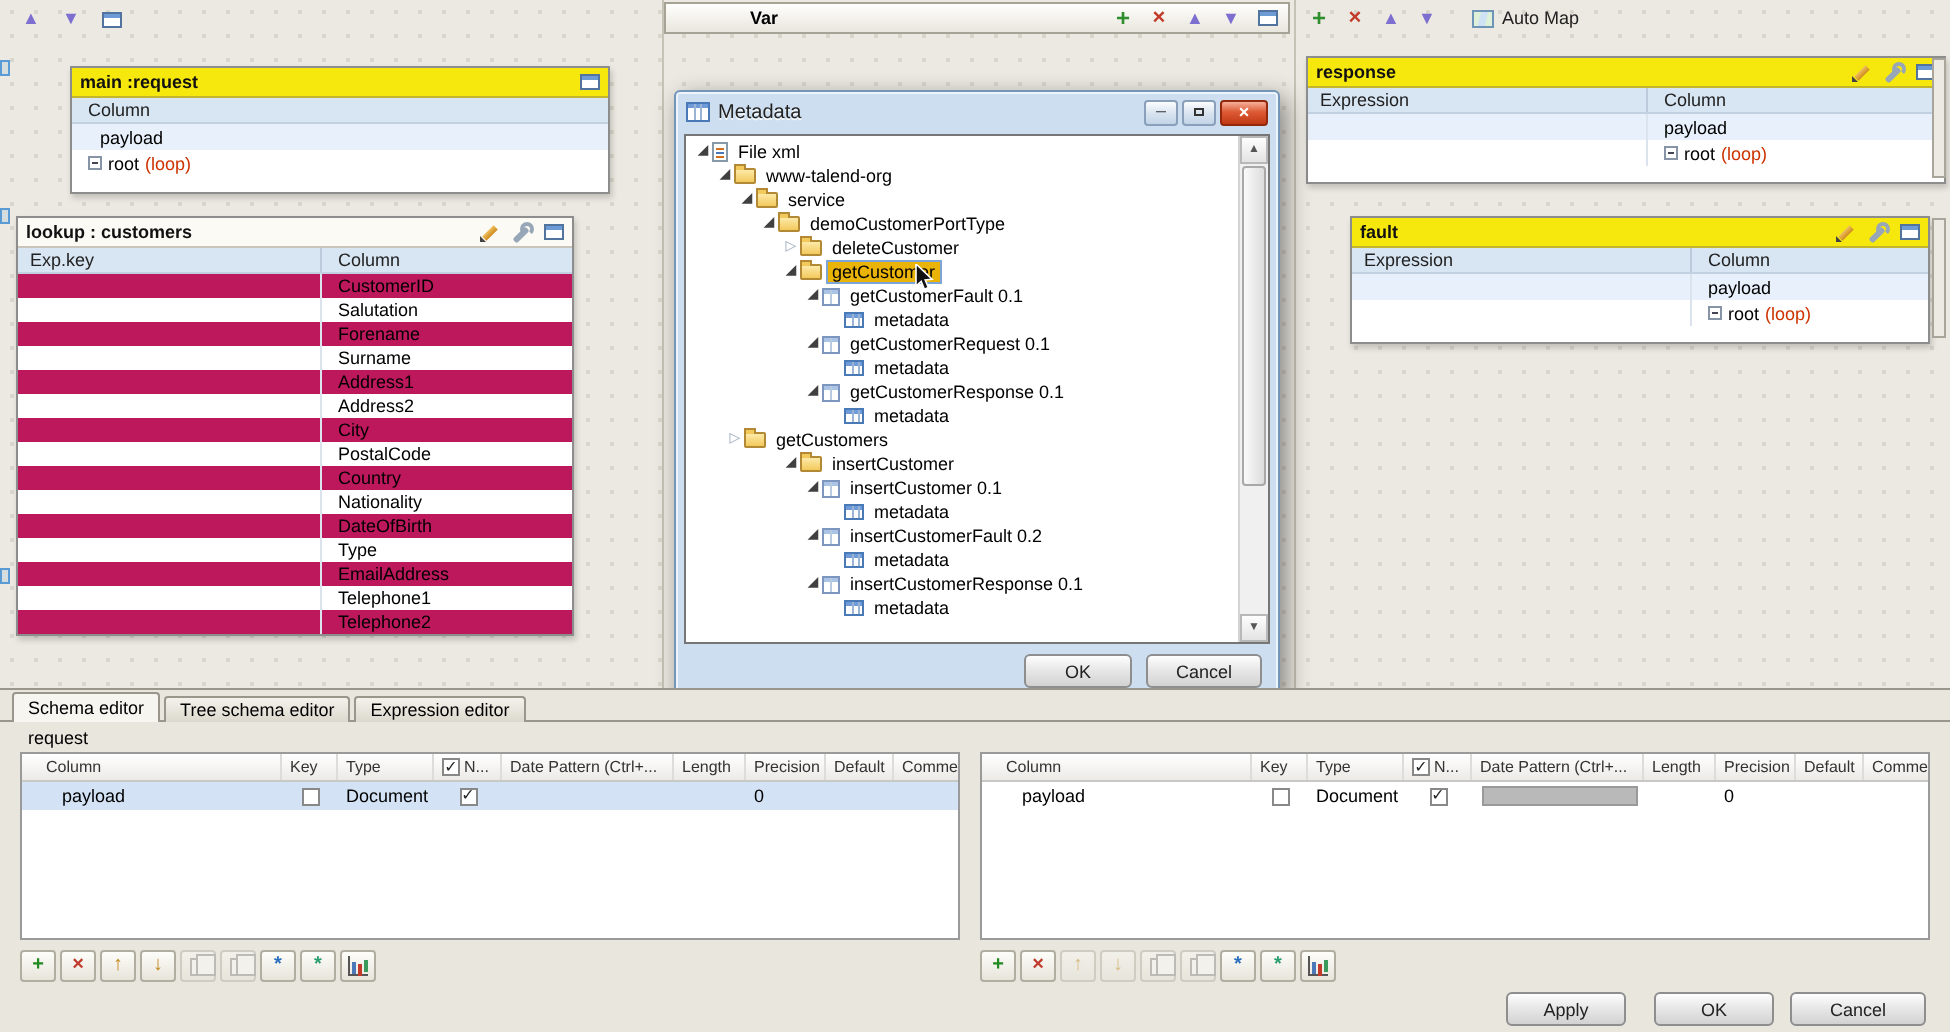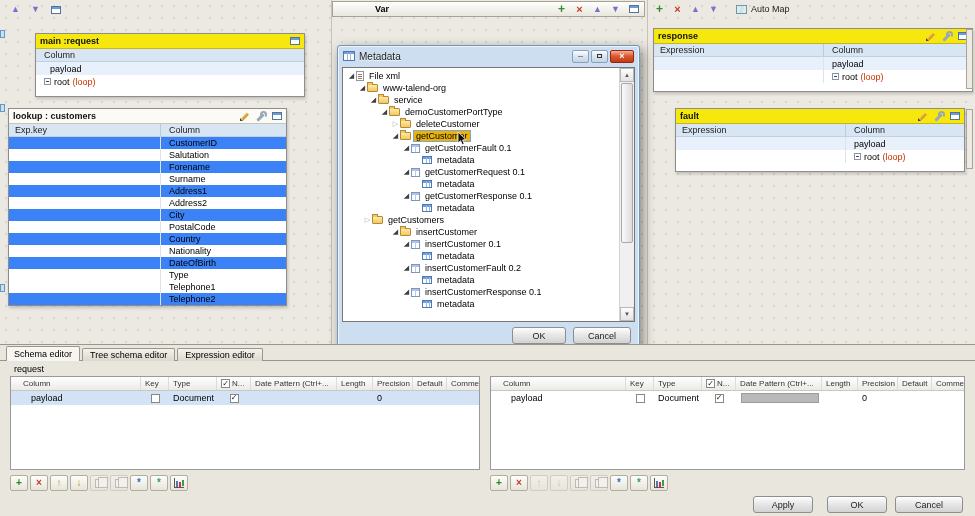--- a/index.html
+++ b/index.html
@@ -52,21 +52,21 @@
   .hcell { height: 100%; display: flex; align-items: center; padding-left: 8px; font-size: 9px; color: #222;
     border-right: 1px solid #bccbdc; overflow: hidden; white-space: nowrap; }
   .drow { display: flex; height: 13px; font-size: 9px; align-items: center; }
   .drow.blue { background: #e8f1fb; }
   .cell { height: 100%; display: flex; align-items: center; padding-left: 8px; overflow: hidden; white-space: nowrap; }
   .node { display: flex; align-items: center; gap: 3px; }
   .minus-box { width: 7px; height: 7px; border: 1px solid #8794a8; background: #fff; position: relative; flex: none; }
   .minus-box::after { content: ''; position: absolute; left: 1px; right: 1px; top: 2px; height: 1px; background: #445; }
   .loop { color: #cc3300; }
   .lk-row { display: flex; height: 12px; font-size: 9px; align-items: center; }
-  .lk-row.alt { background: #3b82f6; }
+  .lk-row.alt { background: #be185d; }
   .lk-c1 { width: 152px; height: 100%; border-right: 1px solid #dbe3ec; flex: none; }
   .lk-c2 { padding-left: 8px; white-space: nowrap; }
   .strip { position: absolute; width: 7px; background: #eceae2; border: 1px solid #a9a59a; }
 
   
   .dlg { position: absolute; left: 337px; top: 45px; width: 303px; height: 305px;
     background: #ccdeef; border: 1px solid #7395ba; border-radius: 3px;
     box-shadow: 3px 4px 12px rgba(0,0,0,.45), inset 0 0 0 1px rgba(255,255,255,.65); }
   .dlg-title { height: 20px; display: flex; align-items: center; padding: 0 5px; gap: 4px; }
   .dlg-title .txt { font-size: 10px; color: #222; text-shadow: 0 1px 0 rgba(255,255,255,.8); }
@@ -277,20 +277,24 @@
           <span class="lk-c2">Nationality</span>
         </div>
         <div class="lk-row alt">
           <span class="lk-c1"></span>
           <span class="lk-c2">DateOfBirth</span>
         </div>
         <div class="lk-row">
           <span class="lk-c1"></span>
           <span class="lk-c2">Type</span>
         </div>
+        <div class="lk-row alt">
+          <span class="lk-c1"></span>
+          <span class="lk-c2">EmailAddress</span>
+        </div>
         <div class="lk-row">
           <span class="lk-c1"></span>
           <span class="lk-c2">Telephone1</span>
         </div>
         <div class="lk-row alt">
           <span class="lk-c1"></span>
           <span class="lk-c2">Telephone2</span>
         </div>
       </div>
   </div>

